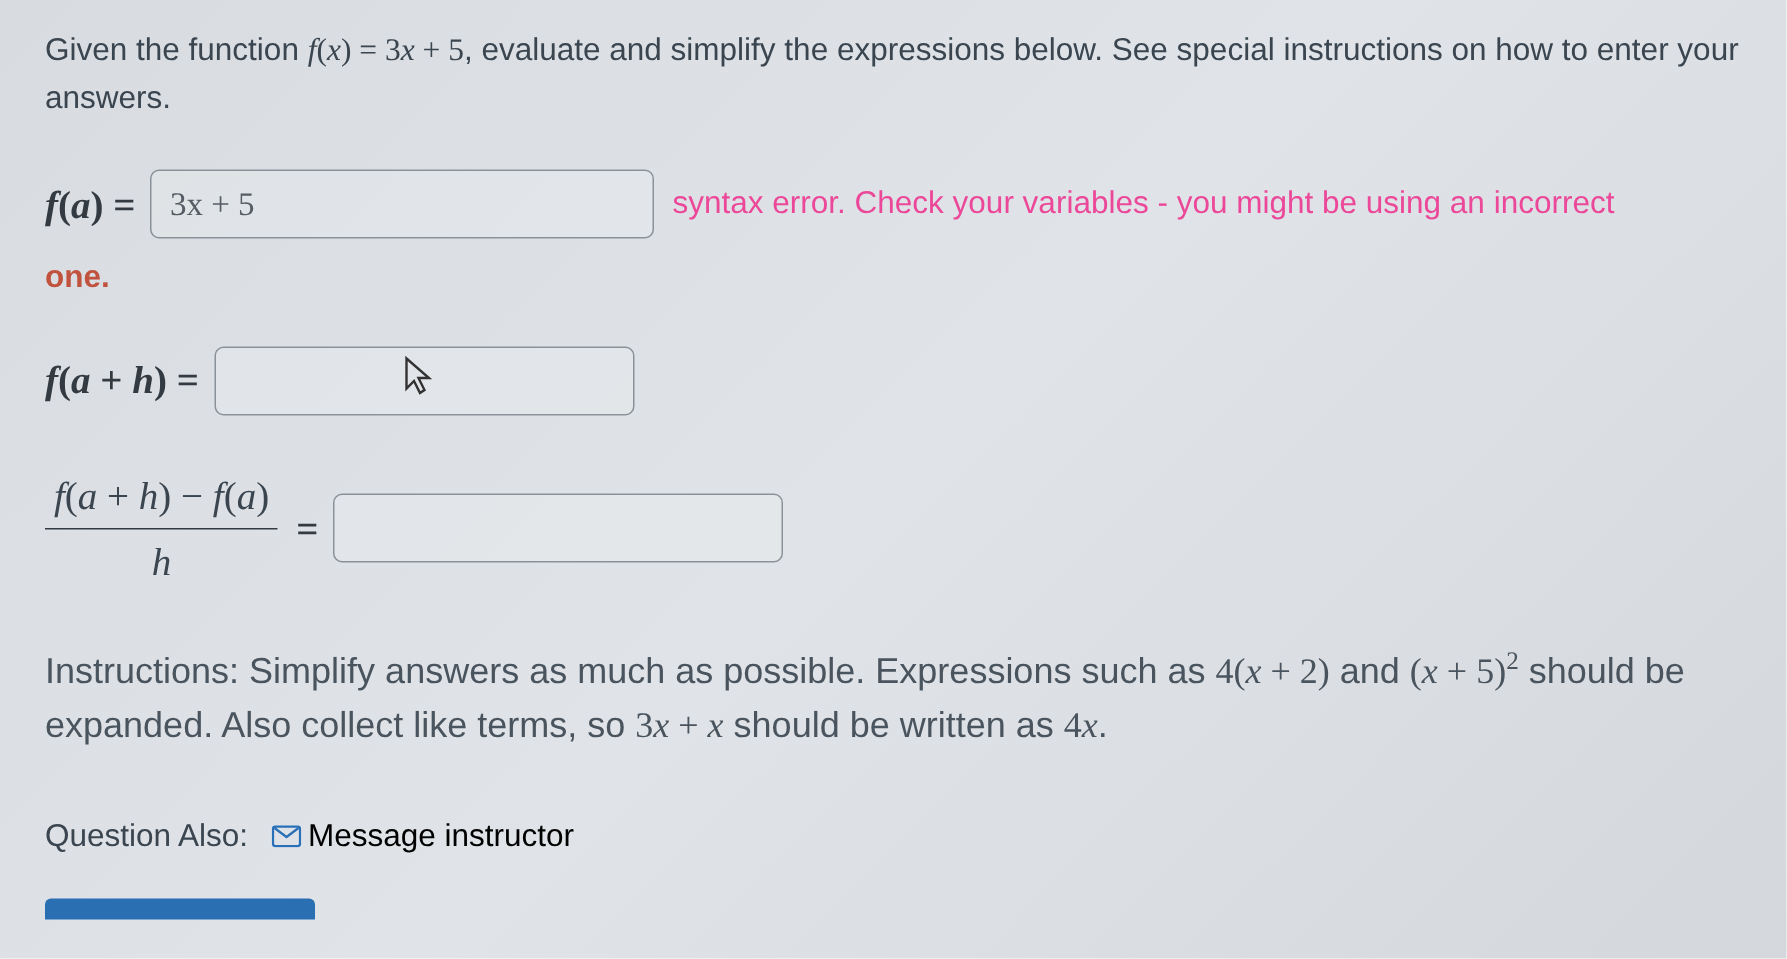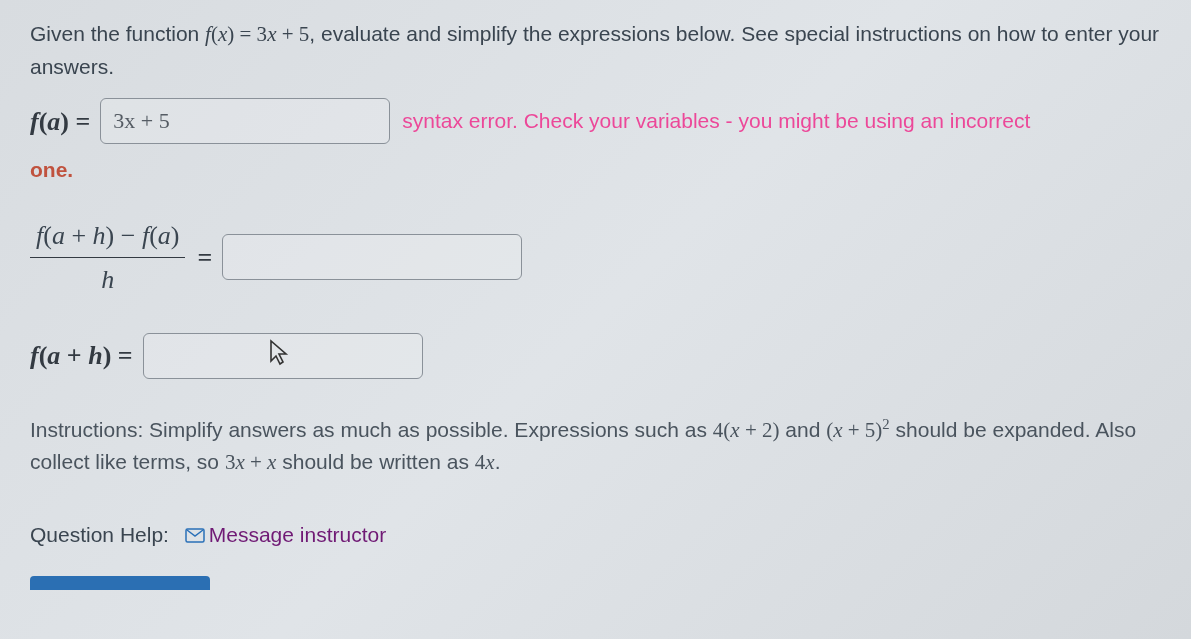--- a/index.html
+++ b/index.html
@@ -15,21 +15,21 @@
     overflow: hidden;
     position: relative;
   }
   .content {
     padding: 18px 30px;
     color: #3a4550;
     font-size: 21px;
     line-height: 1.5;
   }
   .problem-statement {
-    margin-bottom: 16px;
+    margin-bottom: 32px;
   }
   .math-var {
     font-family: 'Times New Roman', serif;
     font-style: italic;
   }
   .math {
     font-family: 'Times New Roman', serif;
   }
   .row {
     display: flex;
@@ -48,21 +48,21 @@
     border-radius: 6px;
     background: rgba(255,255,255,0.15);
     height: 46px;
     padding: 4px 12px;
     font-family: 'Times New Roman', serif;
     font-size: 22px;
     color: #555c64;
     margin-left: 10px;
     outline: none;
   }
-  .input-a { width: 290px; }
+  .input-a { width: 336px; }
   .input-b { width: 280px; }
   .input-c { width: 300px; }
   .error-msg {
     color: #ec4899;
     font-size: 21px;
     margin-left: 12px;
   }
   .error-continue {
     color: #c0523e;
     font-size: 21px;
@@ -85,29 +85,29 @@
     display: block;
     padding-top: 2px;
   }
   .row-spacing {
     margin-bottom: 34px;
   }
   .instructions {
     margin-top: 30px;
     margin-bottom: 40px;
     color: #4a545e;
-    font-size: 21px;
+    font-size: 24px;
   }
   .qhelp {
     margin-top: 34px;
     font-size: 21px;
     color: #3a4550;
   }
   .msg-link {
-    color: #701a75;
+    color: #000000;
     cursor: pointer;
     margin-left: 10px;
   }
   .mail-icon {
     display: inline-block;
     vertical-align: middle;
     margin-right: 4px;
   }
   .cursor {
     position: absolute;
@@ -138,43 +138,43 @@
     <span>Given the function </span><span class="math"><span class="math-var">f</span>(<span class="math-var">x</span>) = 3<span class="math-var">x</span> + 5</span><span>, evaluate and simplify the expressions below. See special instructions on how to enter your answers.</span>
   </div>
 
   <div class="row">
     <span class="label"><span class="math-var">f</span>(<span class="math-var">a</span>) =</span>
     <input type="text" class="answer-input input-a" value="3x + 5" style="">
     <span class="error-msg">syntax error. Check your variables - you might be using an incorrect</span>
   </div>
   <div class="error-continue">one.</div>
 
+  <div class="row row-spacing" style="position:relative;">
+    <span class="label"><span class="math-var">f</span>(<span class="math-var">a</span> + <span class="math-var">h</span>) =</span>
+    <input type="text" class="answer-input input-b" value="" style="">
+    <svg class="cursor" style="left:238px; top:6px;" viewBox="0 0 20 28">
+      <path d="M2 2 L2 22 L7 17 L11 25 L14 23 L10 15 L17 15 Z" fill="none" stroke="#333" stroke-width="1.6"></path>
+    </svg>
+  </div>
+
   <div class="row row-spacing">
     <span class="frac">
       <span class="num"><span class="math-var">f</span>(<span class="math-var">a</span> + <span class="math-var">h</span>) − <span class="math-var">f</span>(<span class="math-var">a</span>)</span>
       <span class="den math-var">h</span>
     </span>
     <span class="label" style="margin-left:12px;">=</span>
     <input type="text" class="answer-input input-c" value="" style="">
   </div>
 
-  <div class="row row-spacing" style="position:relative;">
-    <span class="label"><span class="math-var">f</span>(<span class="math-var">a</span> + <span class="math-var">h</span>) =</span>
-    <input type="text" class="answer-input input-b" value="" style="">
-    <svg class="cursor" style="left:238px; top:6px;" viewBox="0 0 20 28">
-      <path d="M2 2 L2 22 L7 17 L11 25 L14 23 L10 15 L17 15 Z" fill="none" stroke="#333" stroke-width="1.6"></path>
-    </svg>
-  </div>
-
   <div class="instructions">
     <span>Instructions: </span><span>Simplify answers as much as possible. Expressions such as </span><span class="math">4(<span class="math-var">x</span> + 2)</span><span> and </span><span class="math">(<span class="math-var">x</span> + 5)<span class="sup">2</span></span><span> should be expanded. Also collect like terms, so </span><span class="math">3<span class="math-var">x</span> + <span class="math-var">x</span></span><span> should be written as </span><span class="math">4<span class="math-var">x</span></span><span>.</span>
   </div>
 
   <div class="qhelp">
-    <span>Question Help:</span>
+    <span>Question Also:</span>
     <span class="msg-link">
       <svg class="mail-icon" width="20" height="15" viewBox="0 0 20 15">
         <rect x="1" y="1" width="18" height="13" rx="1.5" fill="none" stroke="#2a70b8" stroke-width="1.5"></rect>
         <path d="M2 2 L10 8 L18 2" fill="none" stroke="#2a70b8" stroke-width="1.5"></path>
       </svg><span>Message instructor</span>
     </span>
   </div>
 
   <div class="submit-stub"></div>
 

